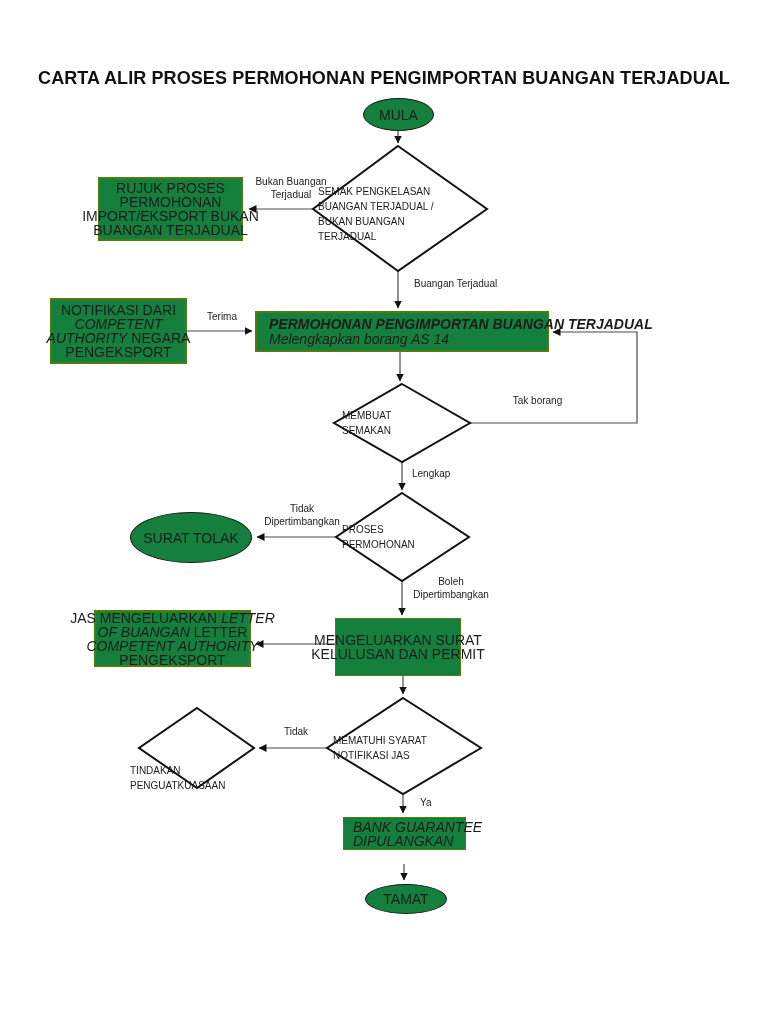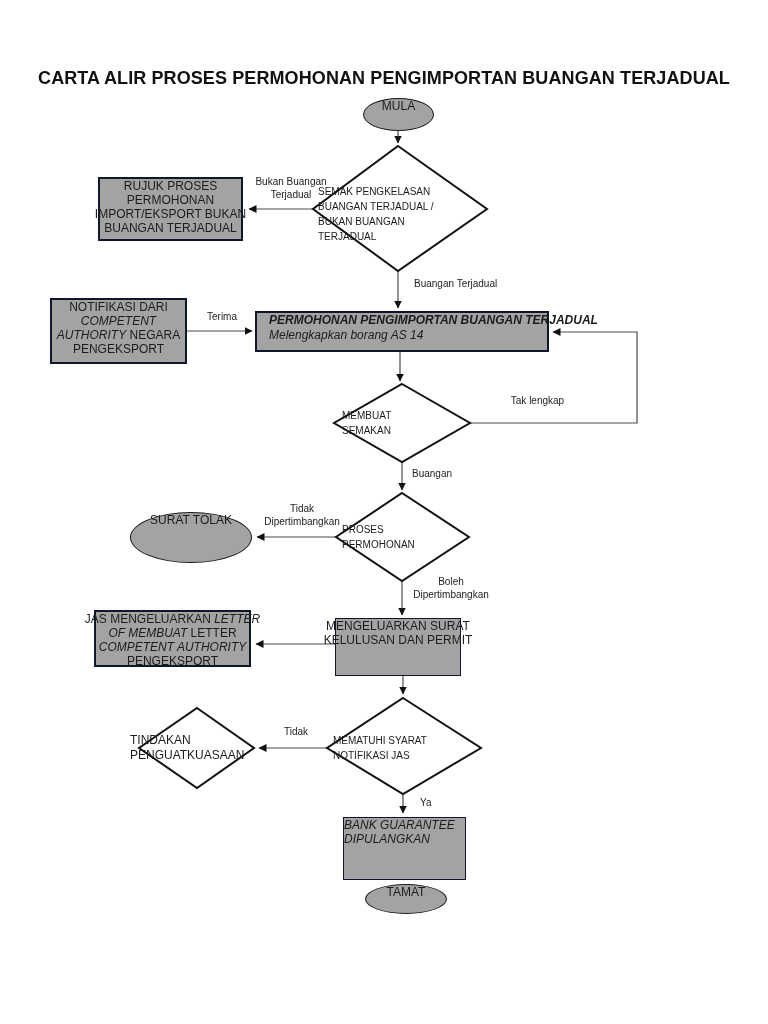--- a/index.html
+++ b/index.html
@@ -5,29 +5,29 @@
   html,body{margin:0;padding:0;background:#ffffff;}
   .page{
     position:relative;width:768px;height:1024px;background:#ffffff;overflow:hidden;
     font-family:"Liberation Sans",sans-serif;color:#1a1a1a;
   }
   .title{
     position:absolute;left:0;top:68px;width:768px;text-align:center;
     font-size:18px;font-weight:bold;letter-spacing:.1px;color:#111;
   }
   svg.wires{position:absolute;left:0;top:0;width:768px;height:1024px;}
-  .node{position:absolute;display:flex;flex-direction:column;align-items:center;justify-content:flex-start;
-    text-align:center;font-size:12px;line-height:14px;color:#1c1c1c;background:#a3a3a3;box-sizing:border-box;}
-  .box{border:2px solid #0f172a;}
+  .node{position:absolute;display:flex;flex-direction:column;align-items:center;justify-content:center;
+    text-align:center;font-size:14px;line-height:14px;color:#1c1c1c;background:#15803d;box-sizing:border-box;}
+  .box{border:2px solid #4d7c0f;}
   .box--thin{border-width:1.5px;}
   .oval{border:1.8px solid #1a1a1a;border-radius:50%;}
   .oval--thin{border-width:1.2px;}
   .dtext{position:absolute;display:flex;flex-direction:column;align-items:flex-start;justify-content:center;
     text-align:center;font-size:10px;line-height:15px;color:#1c1c1c;background:transparent;}
-  .dtext--small{font-size:12px;}
+  .dtext--small{font-size:10px;margin-top:30px;}
   .lbl{position:absolute;font-size:10px;line-height:12.5px;color:#222;background:transparent;text-align:center;}
   .lbl--left{text-align:left;}
   .left-align{align-items:flex-start;text-align:left;font-style:italic;}
   .it{font-style:italic;}
   .b{font-weight:bold;white-space:pre;}
   .line{white-space:nowrap;}
 </style>
 </head>
 <body>
 
@@ -103,64 +103,64 @@
     <div class="line">SURAT TOLAK</div>
   </div>
 
   <div class="dtext" style="left:342px;top:521px;width:120px;height:32px;">
     <div class="line">PROSES</div>
     <div class="line">PERMOHONAN</div>
   </div>
 
   <div class="node box" style="left:94px;top:610px;width:157px;height:57px;">
     <div class="line"><span>JAS MENGELUARKAN </span><span class="it">LETTER</span></div>
-    <div class="line"><span class="it">OF MEMBUAT</span><span> LETTER</span></div>
+    <div class="line"><span class="it">OF BUANGAN</span><span> LETTER</span></div>
     <div class="line it">COMPETENT AUTHORITY</div>
     <div class="line">PENGEKSPORT</div>
   </div>
 
   <div class="node box box--thin" style="left:335px;top:618px;width:126px;height:58px;">
     <div class="line">MENGELUARKAN SURAT</div>
     <div class="line">KELULUSAN DAN PERMIT</div>
   </div>
 
   <div class="dtext dtext--small" style="left:130px;top:732px;width:134px;height:32px;">
     <div class="line">TINDAKAN</div>
     <div class="line">PENGUATKUASAAN</div>
   </div>
 
   <div class="dtext" style="left:333px;top:732px;width:140px;height:32px;">
     <div class="line">MEMATUHI SYARAT</div>
     <div class="line">NOTIFIKASI JAS</div>
   </div>
 
-  <div class="node box box--thin left-align" style="left:343px;top:817px;width:123px;height:63px;">
+  <div class="node box box--thin left-align" style="left:343px;top:817px;width:123px;height:33px;padding-left:9px;">
     <div class="line">BANK GUARANTEE</div>
     <div class="line">DIPULANGKAN</div>
   </div>
 
   <div class="node oval" style="left:365px;top:884px;width:82px;height:30px;">
     <div class="line">TAMAT</div>
   </div>
 
   <div class="lbl" style="left:246px;top:176px;width:90px;">
     <div>Bukan Buangan</div>
     <div>Terjadual</div>
   </div>
   <div class="lbl lbl--left" style="left:414px;top:278px;">
     <div>Buangan Terjadual</div>
   </div>
   <div class="lbl" style="left:200px;top:311px;width:44px;">
     <div>Terima</div>
   </div>
   <div class="lbl" style="left:495px;top:395px;width:85px;">
-    <div>Tak lengkap</div>
+    <div>Tak borang</div>
   </div>
   <div class="lbl lbl--left" style="left:412px;top:468px;">
-    <div>Buangan</div>
+    <div>Lengkap</div>
   </div>
   <div class="lbl" style="left:252px;top:503px;width:100px;">
     <div>Tidak</div>
     <div>Dipertimbangkan</div>
   </div>
   <div class="lbl" style="left:403px;top:576px;width:96px;">
     <div>Boleh</div>
     <div>Dipertimbangkan</div>
   </div>
   <div class="lbl" style="left:276px;top:726px;width:40px;">

